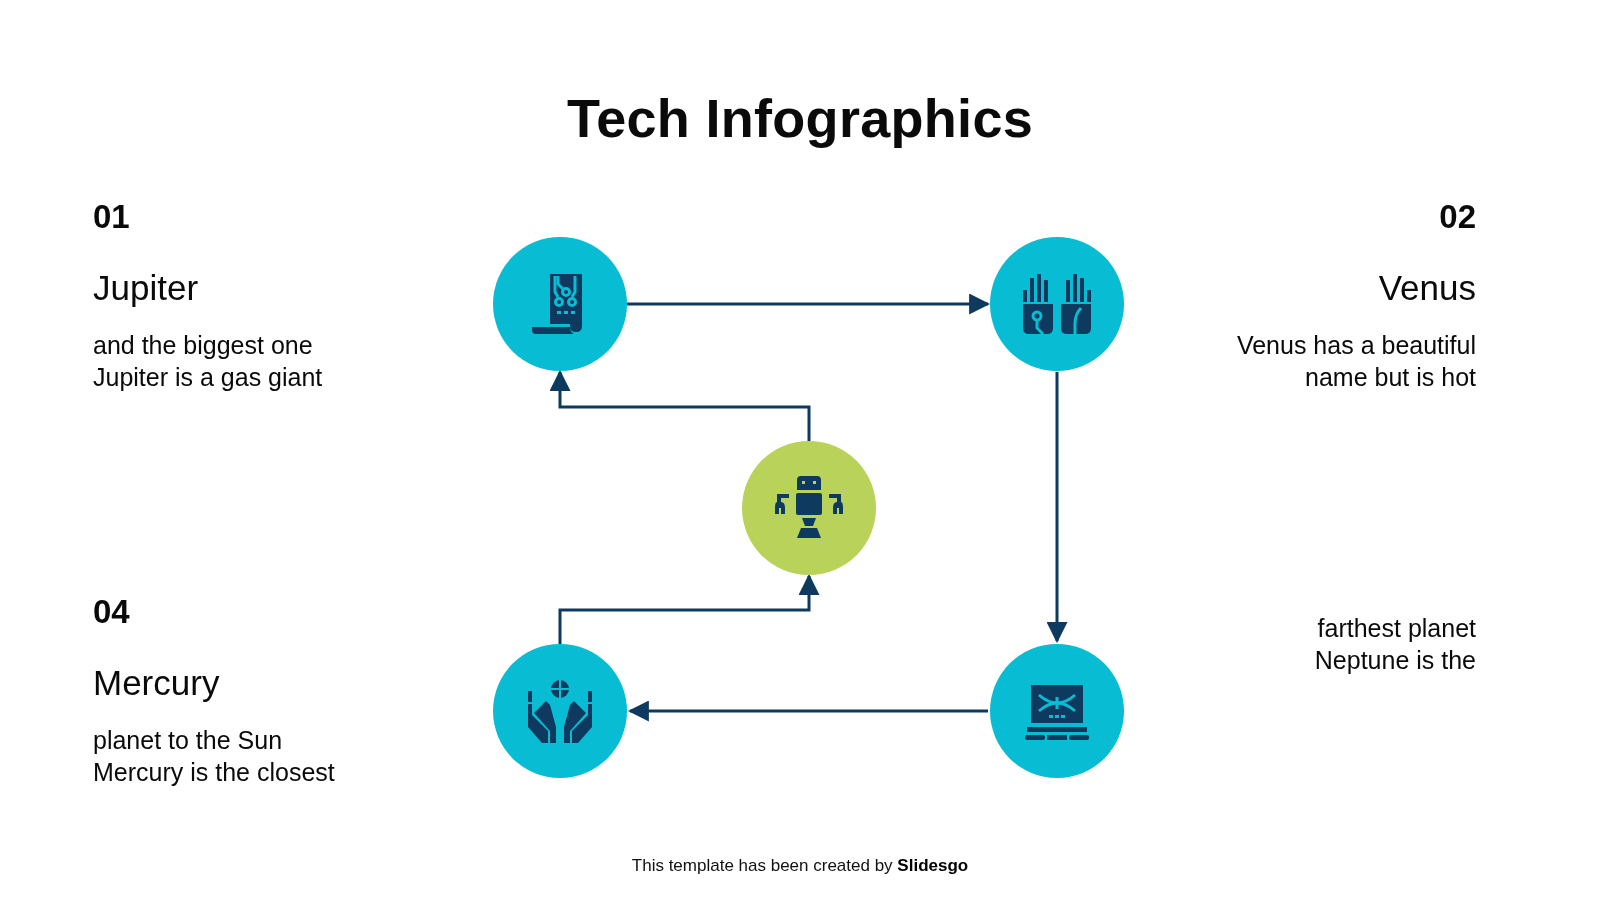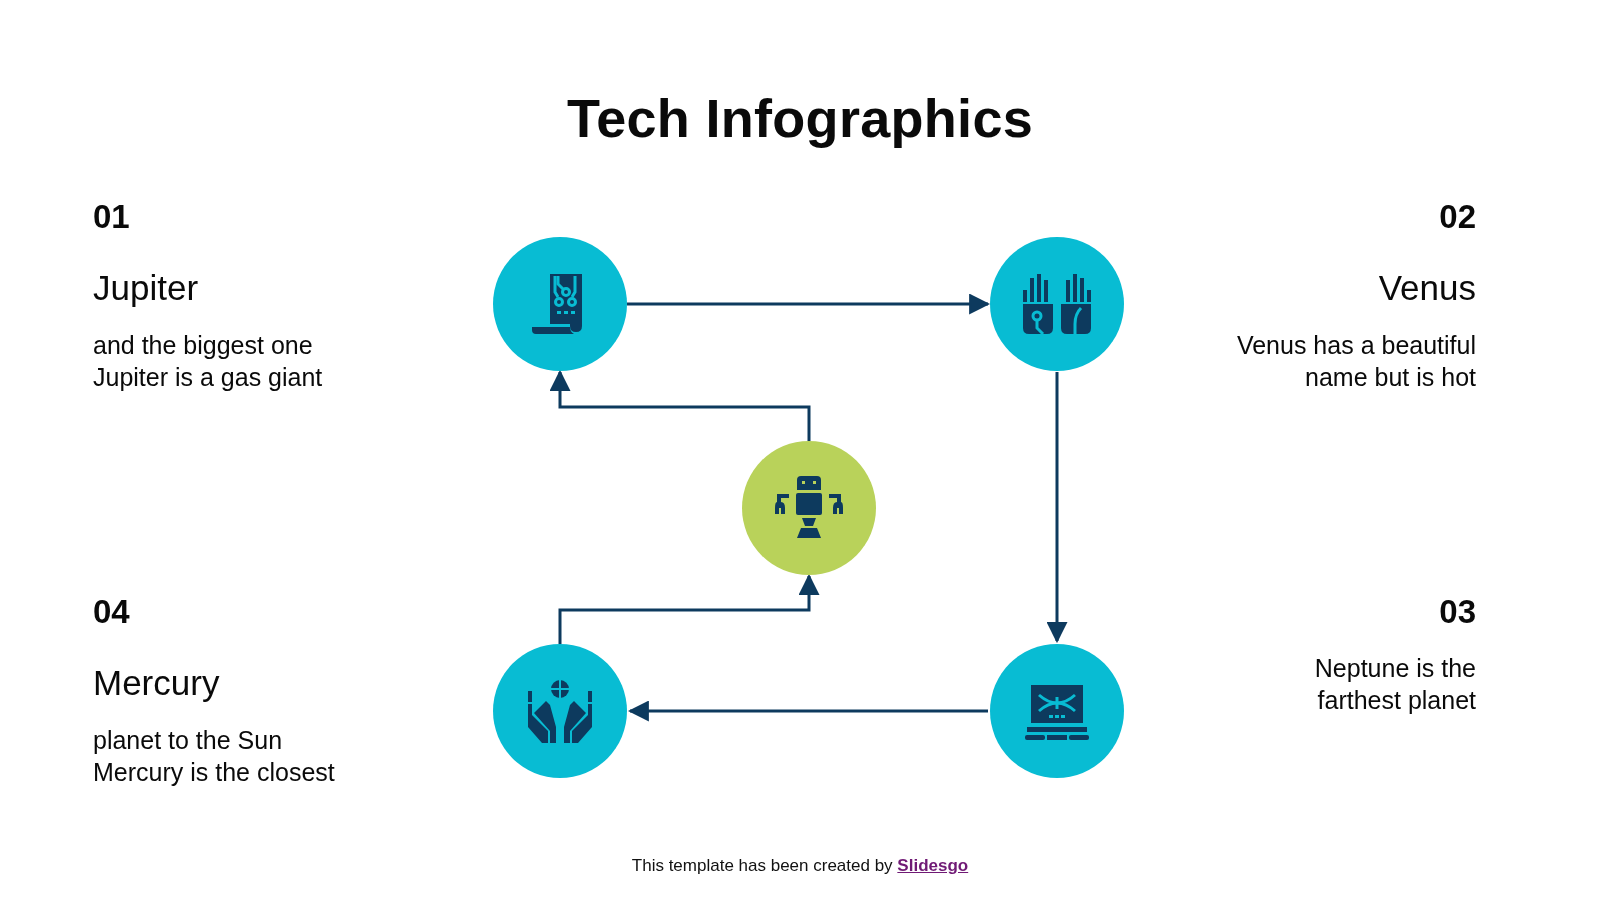--- a/index.html
+++ b/index.html
@@ -8,21 +8,21 @@
   .block { position: absolute; width: 320px; }
   .block.left { left: 93px; text-align: left; }
   .block.right { right: 124px; text-align: right; }
   .num { font-size: 33px; font-weight: 700; line-height: 40px; }
   .name { font-size: 35px; font-weight: 400; line-height: 42px; margin-top: 30px; }
   .desc { font-size: 25px; font-weight: 400; line-height: 32px; margin-top: 20px; }
   .diagram { position: absolute; left: 0; top: 0; width: 1600px; height: 900px; }
   .node { position: absolute; width: 134px; height: 134px; border-radius: 50%; display: flex; align-items: center; justify-content: center; }
   .node svg { width: 80px; height: 80px; }
   .footer { position: absolute; left: 0; width: 1600px; top: 856px; text-align: center; font-size: 17px; line-height: 20px; color: #111; }
-  .footer .brand { font-weight: 700; text-decoration: underline; color: #701a75; margin-top: 43px; }
+  .footer .brand { font-weight: 700; color: #000000; margin-top: 43px; }
 </style>
 </head>
 <body>
 
 <div class="title">Tech Infographics</div>
 
 <div class="block left" style="top:197px;">
   <div class="num">01</div>
   <div class="name">Jupiter</div>
   <div class="desc">
@@ -34,24 +34,23 @@
 <div class="block right" style="top:197px;">
   <div class="num">02</div>
   <div class="name">Venus</div>
   <div class="desc">
     <div>Venus has a beautiful</div>
     <div>name but is hot</div>
   </div>
 </div>
 
 <div class="block right" style="top:592px;">
-  <div class="num">03</div>
   <div class="desc">
+    <div>farthest planet</div>
     <div>Neptune is the</div>
-    <div>farthest planet</div>
   </div>
 </div>
 
 <div class="block left" style="top:592px;">
   <div class="num">04</div>
   <div class="name">Mercury</div>
   <div class="desc">
     <div>planet to the Sun</div>
     <div>Mercury is the closest</div>
   </div>

